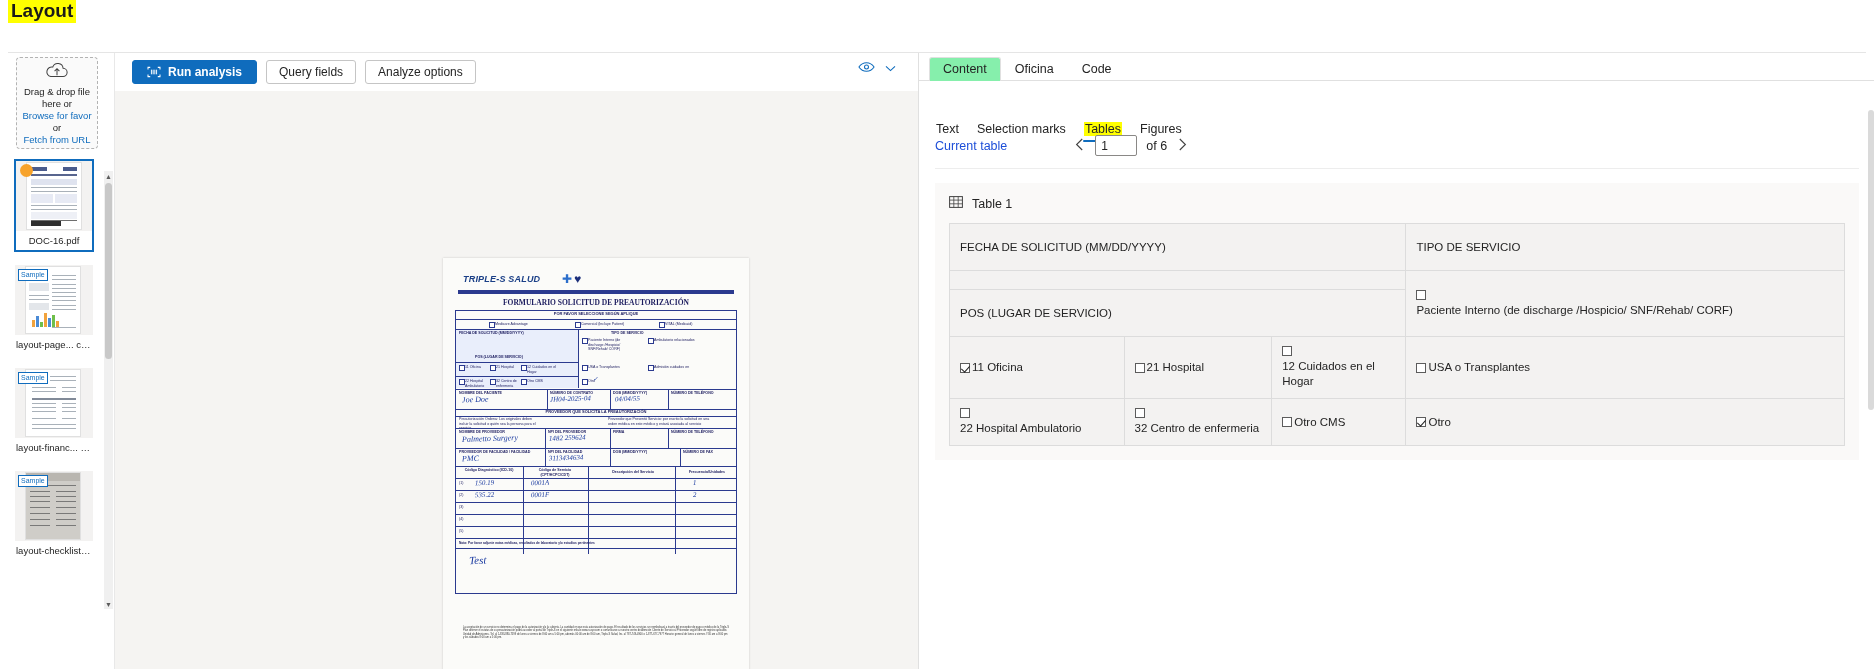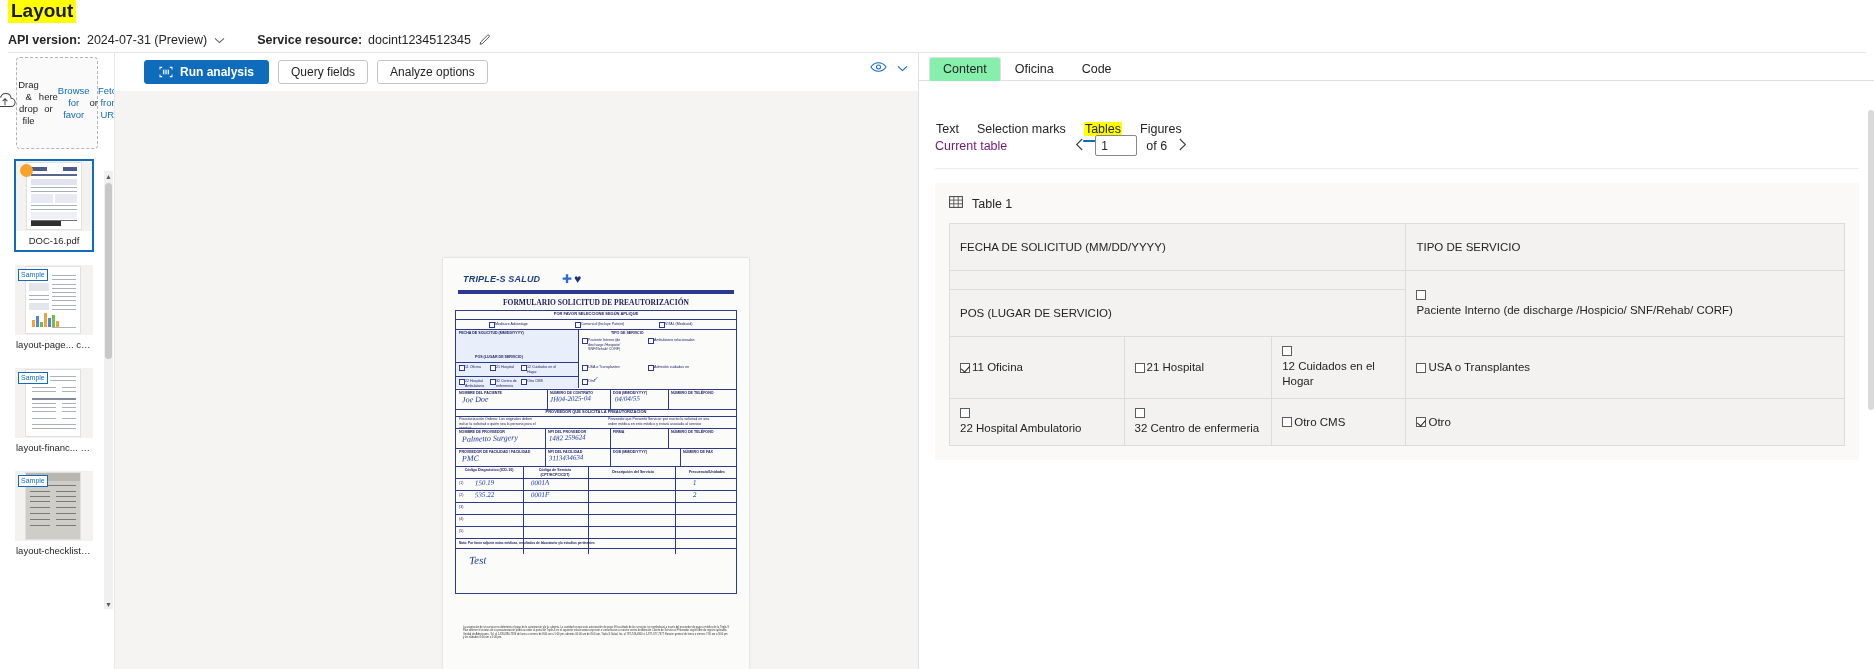--- a/index.html
+++ b/index.html
@@ -78,21 +78,21 @@
     overflow: hidden;
   }
   .dropzone {
     margin: 4px 8px 0 16px;
     width: 82px;
     height: 92px;
     border: 1px dashed #b3b3b3;
     border-radius: 4px;
     background: #fafafa;
     display: flex;
-    flex-direction: row;
+    flex-direction: column;
     align-items: center;
     justify-content: center;
     text-align: center;
     font-size: 9.5px;
     color: #242424;
     line-height: 12px;
     box-sizing: border-box;
   }
   .dropzone .cloud { margin-bottom: 3px; color: #424242; }
   .dz-link { color: #0f6cbd; cursor: pointer; }
@@ -210,21 +210,21 @@
     left: 114px;
     top: 53px;
     width: 804px;
     height: 616px;
     background: #ffffff;
     border-left: 1px solid #e8e8e8;
     box-sizing: border-box;
   }
   .toolbar {
     position: absolute;
-    left: 12px; top: 0;
+    left: 0; top: 0;
     width: 100%;
     height: 38px;
     display: flex;
     align-items: center;
     padding-left: 17px;
     box-sizing: border-box;
     background: #ffffff;
   }
   .btn {
     height: 24px;
@@ -404,21 +404,21 @@
     position: absolute;
     left: 16px;
     top: 70px;
     width: 924px;
     height: 46px;
     display: flex;
     align-items: center;
     border-bottom: 1px solid #ededed;
     box-sizing: border-box;
   }
-  .pager-label { font-size: 12.5px; color: #701a75; }
+  .pager-label { font-size: 12.5px; color: #1d4ed8; }
   .pager-ctrls {
     display: flex;
     align-items: center;
     margin-left: 66px;
     gap: 9px;
   }
   .pg-arrow {
     color: #424242;
     font-size: 12px;
     cursor: pointer;
@@ -506,37 +506,20 @@
     background: #dadada; border-radius: 3px;
   }
 </style>
 </head>
 <body>
 
 <div id="app">
 
   <div class="page-title">Layout</div>
 
-  <div class="meta-bar">
-    <span class="meta-label">API version:</span>
-    <span class="meta-value">2024-07-31 (Preview)</span>
-    <span class="chev">
-      <svg width="11" height="7" viewBox="0 0 11 7">
-          <path d="M1 1.3 L5.5 5.6 L10 1.3" fill="none" stroke="#616161" stroke-width="1.1"></path>
-        </svg>
-    </span>
-    <span class="meta-gap"></span>
-    <span class="meta-label">Service resource:</span>
-    <span class="meta-value">docint1234512345</span>
-    <span class="pencil-icon">
-      <svg width="13" height="13" viewBox="0 0 16 16">
-          <path d="M11.6 1.6a1.4 1.4 0 0 1 2 2L5.3 11.9l-2.7.7.7-2.7 8.3-8.3z" fill="none" stroke="#424242" stroke-width="1.1"></path>
-        </svg>
-    </span>
-  </div>
 
   <div class="hrule"></div>
 
   <div class="left-rail">
 
     <div class="dropzone">
       <span class="cloud">
         <svg width="26" height="19" viewBox="0 0 28 20">
           <path d="M7.2 16.5h13.2a4.4 4.4 0 0 0 .2-8.8 5.8 5.8 0 0 0-11.2-1.4A4.3 4.3 0 0 0 7.2 16.5z" fill="none" stroke="#424242" stroke-width="1.1"></path>
           <path d="M14 15.2V8.3M11.4 10.6 14 8l2.6 2.6" fill="none" stroke="#424242" stroke-width="1.1"></path>

